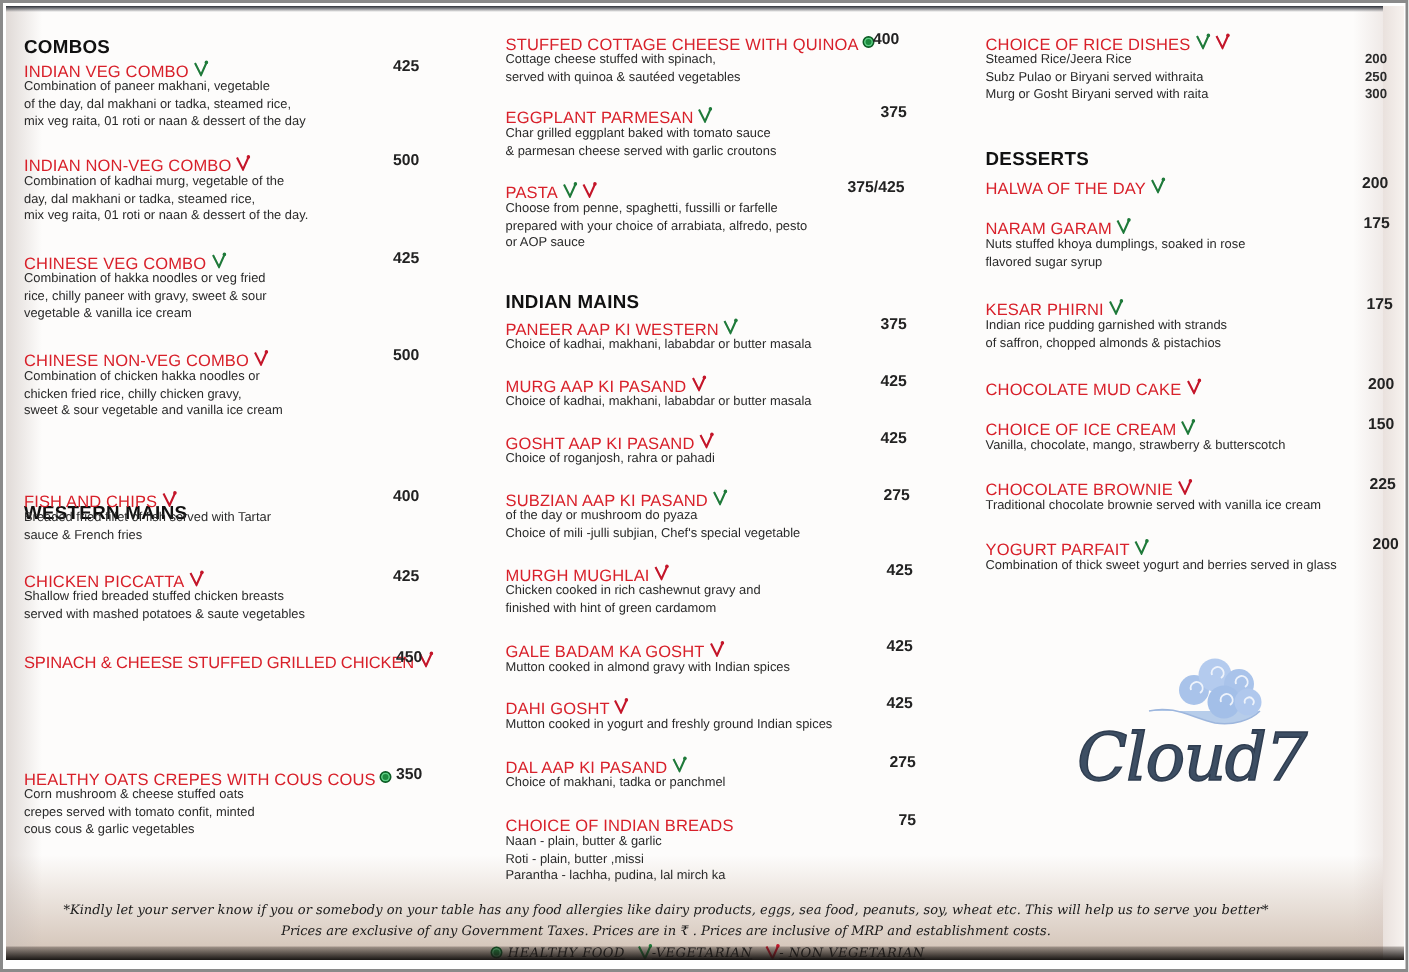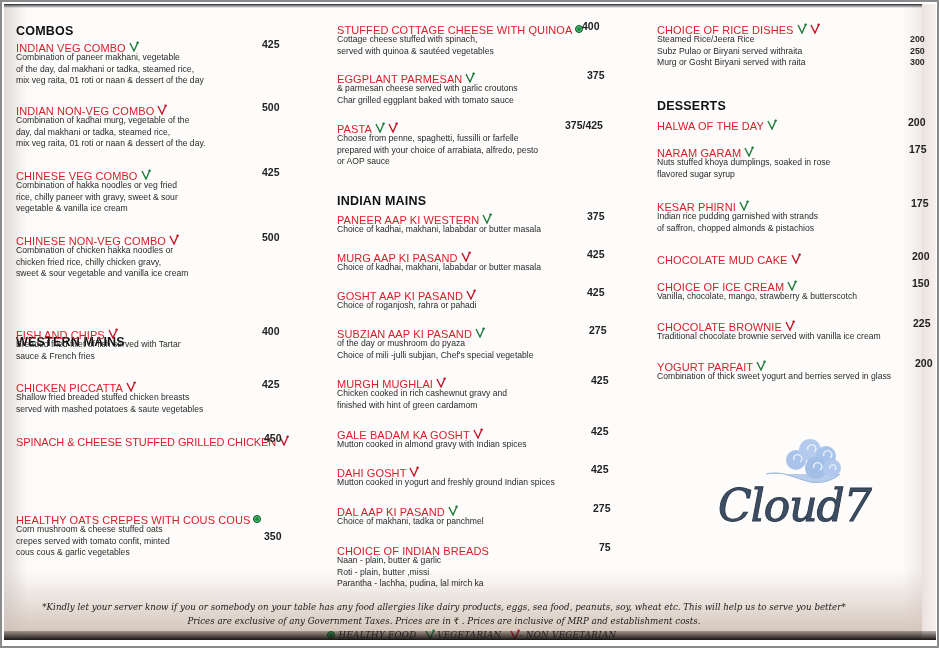--- a/index.html
+++ b/index.html
@@ -169,21 +169,21 @@
     </div>
 
     <div class="item" style="top:428px;">
       <div class="item-row"><span class="item-name" style="letter-spacing:-0.1px;">SPINACH &amp; CHEESE STUFFED GRILLED CHICKEN</span><svg class="mark veg-mark" viewBox="0 0 10 11">
               <path d="M1 2 L5 10 L9 1" fill="none" stroke="#c4162a" stroke-width="1.4"></path>
               <circle cx="8.6" cy="1.6" r="1.2" fill="#c4162a"></circle>
             </svg><span class="price" style="left:248px;">450</span></div>
     </div>
 
     <div class="item" style="top:506px;">
-      <div class="item-row"><span class="item-name">HEALTHY OATS CREPES WITH COUS COUS</span><span class="mark healthy-mark"></span><span class="price" style="left:248px;margin-top:20px;">350</span></div>
+      <div class="item-row"><span class="item-name">HEALTHY OATS CREPES WITH COUS COUS</span><span class="mark healthy-mark"></span><span class="price" style="left:248px;">350</span></div>
       <div class="desc">
             <div>Corn mushroom &amp; cheese stuffed oats</div>
             <div>crepes served with tomato confit, minted</div>
             <div>cous cous &amp; garlic vegetables</div>
           </div>
     </div>
   </div>
 
   <div class="col col2">
     <div class="item" style="top:16px;">
@@ -193,22 +193,22 @@
             <div>served with quinoa &amp; sautéed vegetables</div>
           </div>
     </div>
 
     <div class="item" style="top:65px;">
       <div class="item-row"><span class="item-name">EGGPLANT PARMESAN</span><svg class="mark veg-mark" viewBox="0 0 10 11">
               <path d="M1 2 L5 10 L9 1" fill="none" stroke="#1f7a3a" stroke-width="1.4"></path>
               <circle cx="8.6" cy="1.6" r="1.2" fill="#1f7a3a"></circle>
             </svg><span class="price" style="left:250px;">375</span></div>
       <div class="desc">
+            <div>Char grilled eggplant baked with tomato sauce</div>
             <div>&amp; parmesan cheese served with garlic croutons</div>
-            <div>Char grilled eggplant baked with tomato sauce</div>
           </div>
     </div>
 
     <div class="item" style="top:115px;">
       <div class="item-row"><span class="item-name">PASTA</span><svg class="mark veg-mark" viewBox="0 0 10 11">
               <path d="M1 2 L5 10 L9 1" fill="none" stroke="#1f7a3a" stroke-width="1.4"></path>
               <circle cx="8.6" cy="1.6" r="1.2" fill="#1f7a3a"></circle>
             </svg><svg class="mark veg-mark" viewBox="0 0 10 11">
               <path d="M1 2 L5 10 L9 1" fill="none" stroke="#c4162a" stroke-width="1.4"></path>
               <circle cx="8.6" cy="1.6" r="1.2" fill="#c4162a"></circle>

